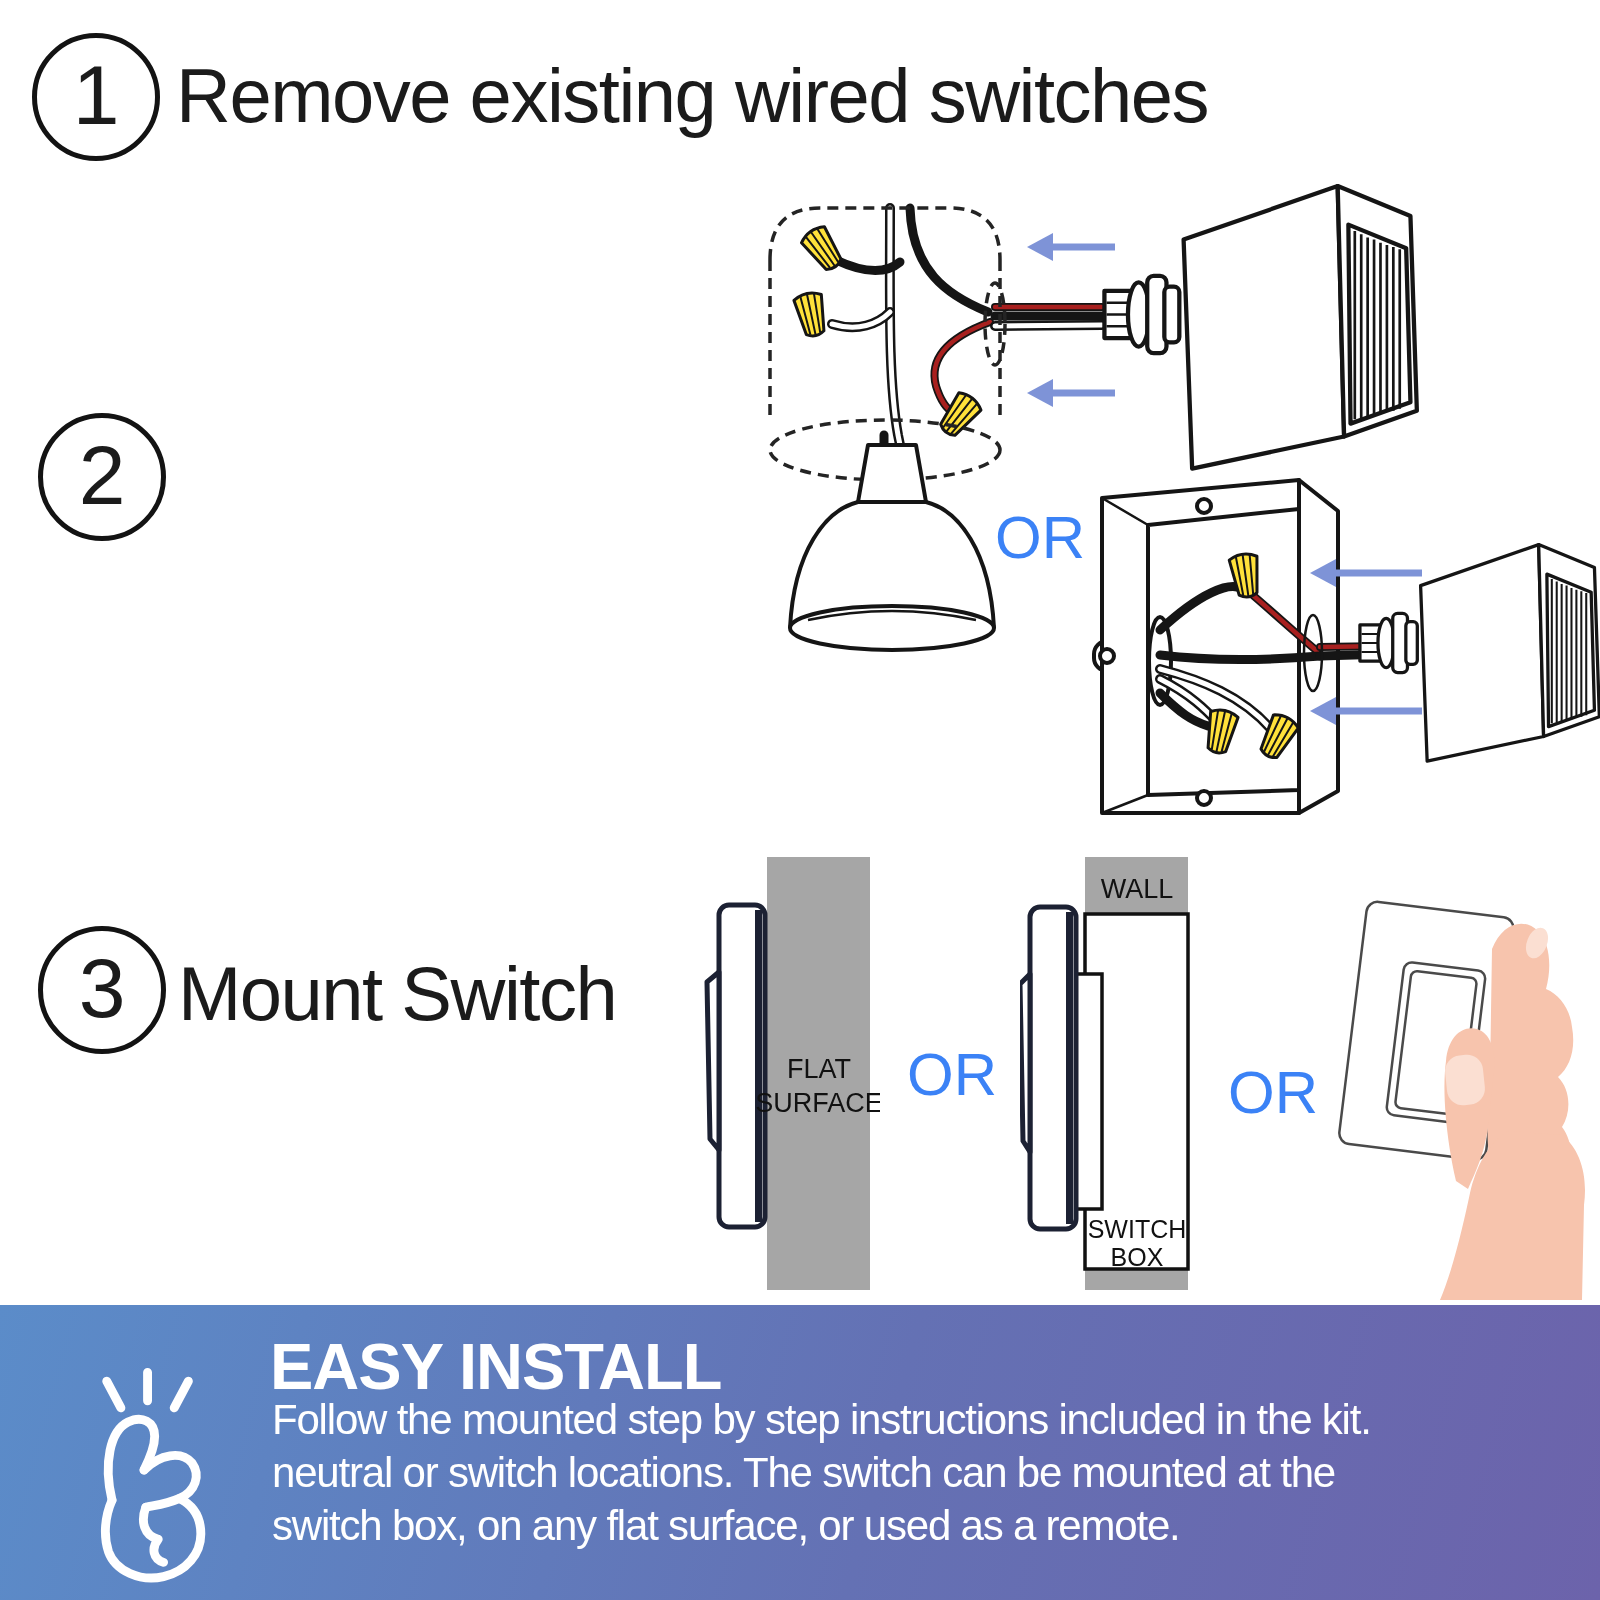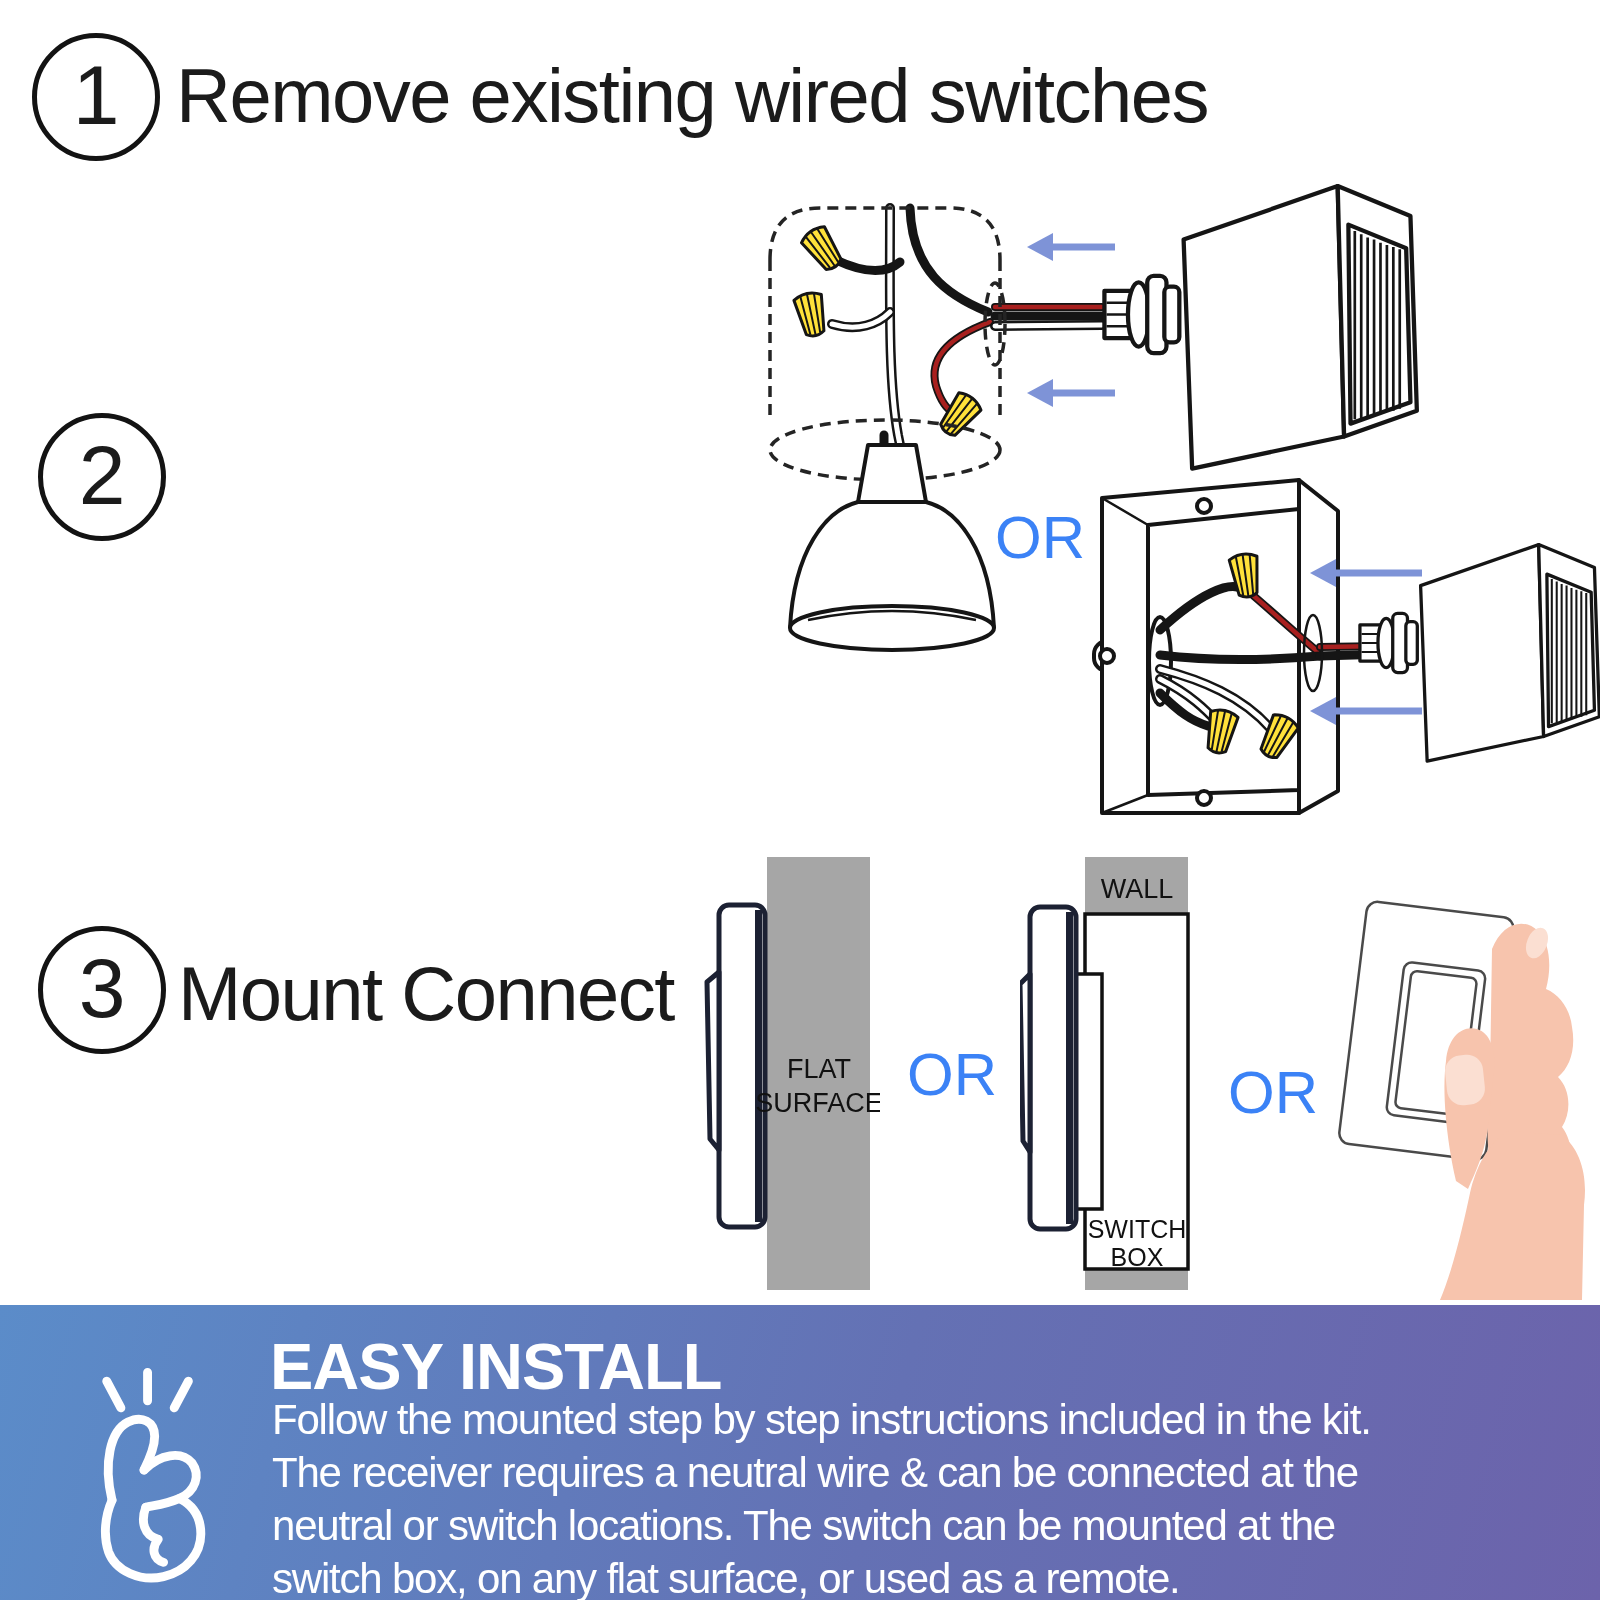--- a/index.html
+++ b/index.html
@@ -181,21 +181,21 @@
       <polygon class="outline" points="80,80 224,30 230,264 88,294"></polygon>
       <polygon class="outline" points="224,30 292,58 298,240 230,264"></polygon>
       <polygon class="outline" points="234,66 288,88 292,232 236,252"></polygon>
       <path class="thin" d="M240,72 V248 M246,75 V247 M252,78 V246 M258,80 V244 M264,83 V243 M270,85 V241 M276,87 V240 M282,89 V238"></path>
     </g>
   </svg>
 
   <div class="abs step-badge" style="left:38px;top:926px;">
     <span>3</span>
   </div>
-  <div class="abs step-title" style="left:178px;top:950px;">Mount Connect</div>
+  <div class="abs step-title" style="left:178px;top:950px;">Mount Switch</div>
 
   <svg class="abs" style="left:695px;top:850px;" width="185" height="445" viewBox="0 0 185 445">
     <rect class="gray" x="72" y="7" width="103" height="433"></rect>
     <g>
       <rect class="navy" x="24" y="55" width="46" height="322" rx="10"></rect>
       <rect x="60" y="60" width="7" height="312" fill="#1c2133"></rect>
       <polygon class="navy" points="12,132 24,122 24,300 15,289"></polygon>
     </g>
     <text class="lbl" x="124" y="228">FLAT</text>
     <text class="lbl" x="124" y="262">SURFACE</text>
@@ -241,19 +241,18 @@
     <svg class="abs" style="left:58px;top:62px;" width="180" height="222" viewBox="0 0 185 250">
       <path class="snap" d="M62,46 L46,16 M92,38 L92,6 M122,46 L138,16"></path>
       <path class="snap" d="M52,150 C42,108 50,72 70,62 C86,54 100,62 100,78 C100,90 94,104 88,116"></path>
       <path class="snap" d="M88,116 C106,98 130,94 142,108 C152,122 146,140 128,148 C112,155 98,156 90,158"></path>
       <path class="snap" d="M52,150 C44,168 42,190 48,208 C56,230 84,242 110,236 C136,230 152,210 152,188 C152,170 144,156 128,148"></path>
       <path class="snap" d="M90,158 C84,174 88,190 104,194 M104,194 C96,204 98,216 110,220"></path>
     </svg>
     <div id="banner-heading">EASY INSTALL</div>
     <div id="banner-body">
       <div>Follow the mounted step by step instructions included in the kit.</div>
-      <div>The receiver requires a neutral wire &amp; can be connected at the</div>
       <div>neutral or switch locations. The switch can be mounted at the</div>
       <div>switch box, on any flat surface, or used as a remote.</div>
     </div>
   </div>
 
 </div>
 
 </body></html>

